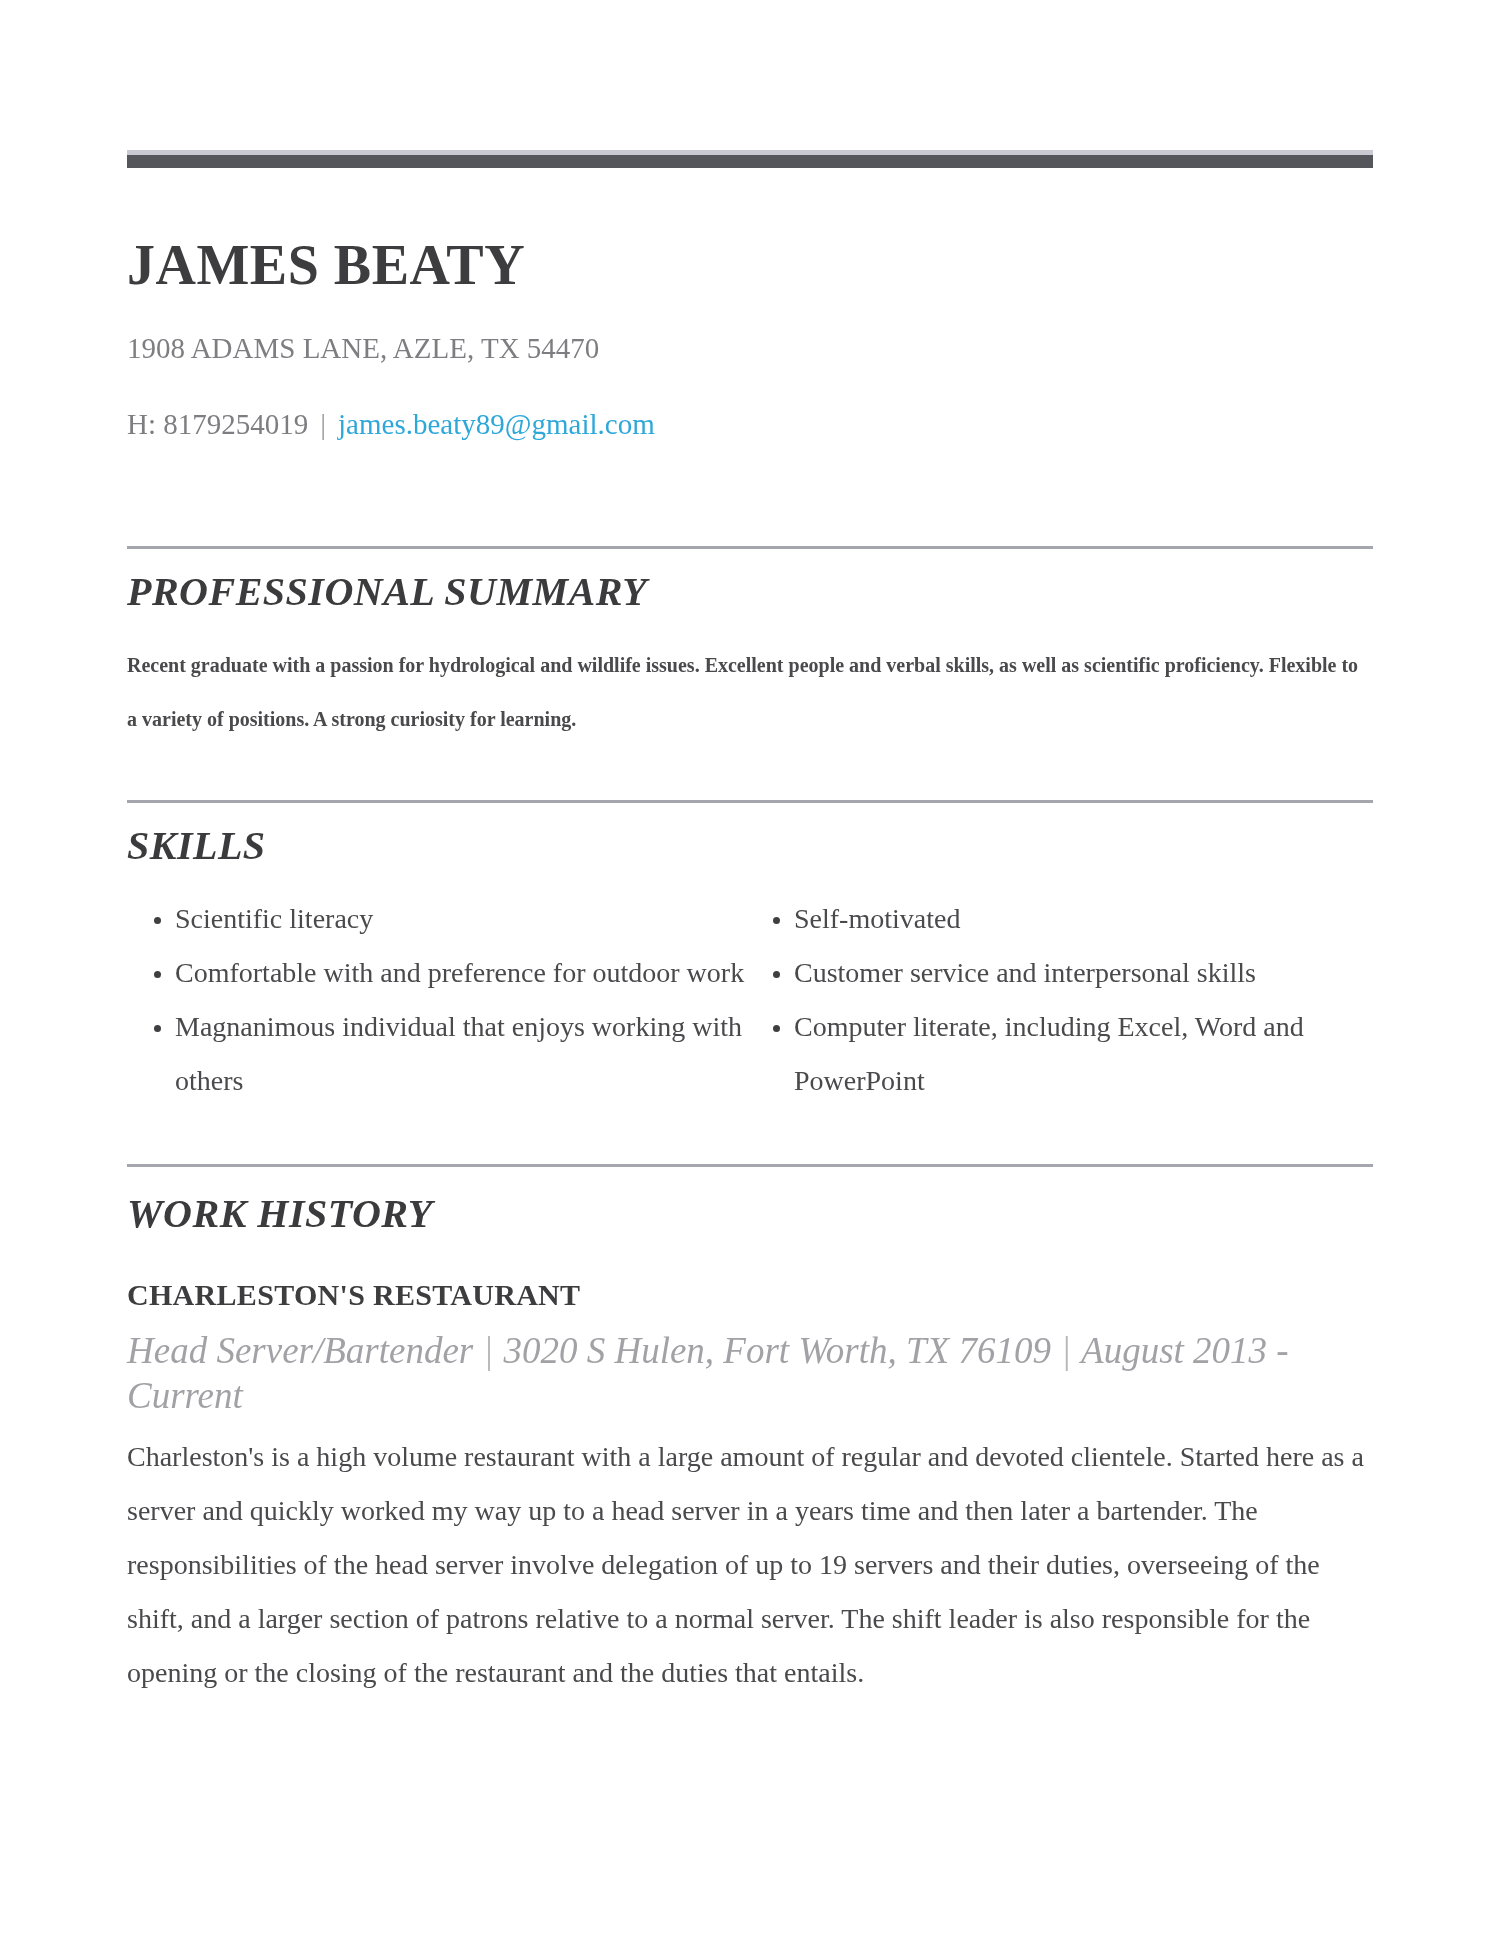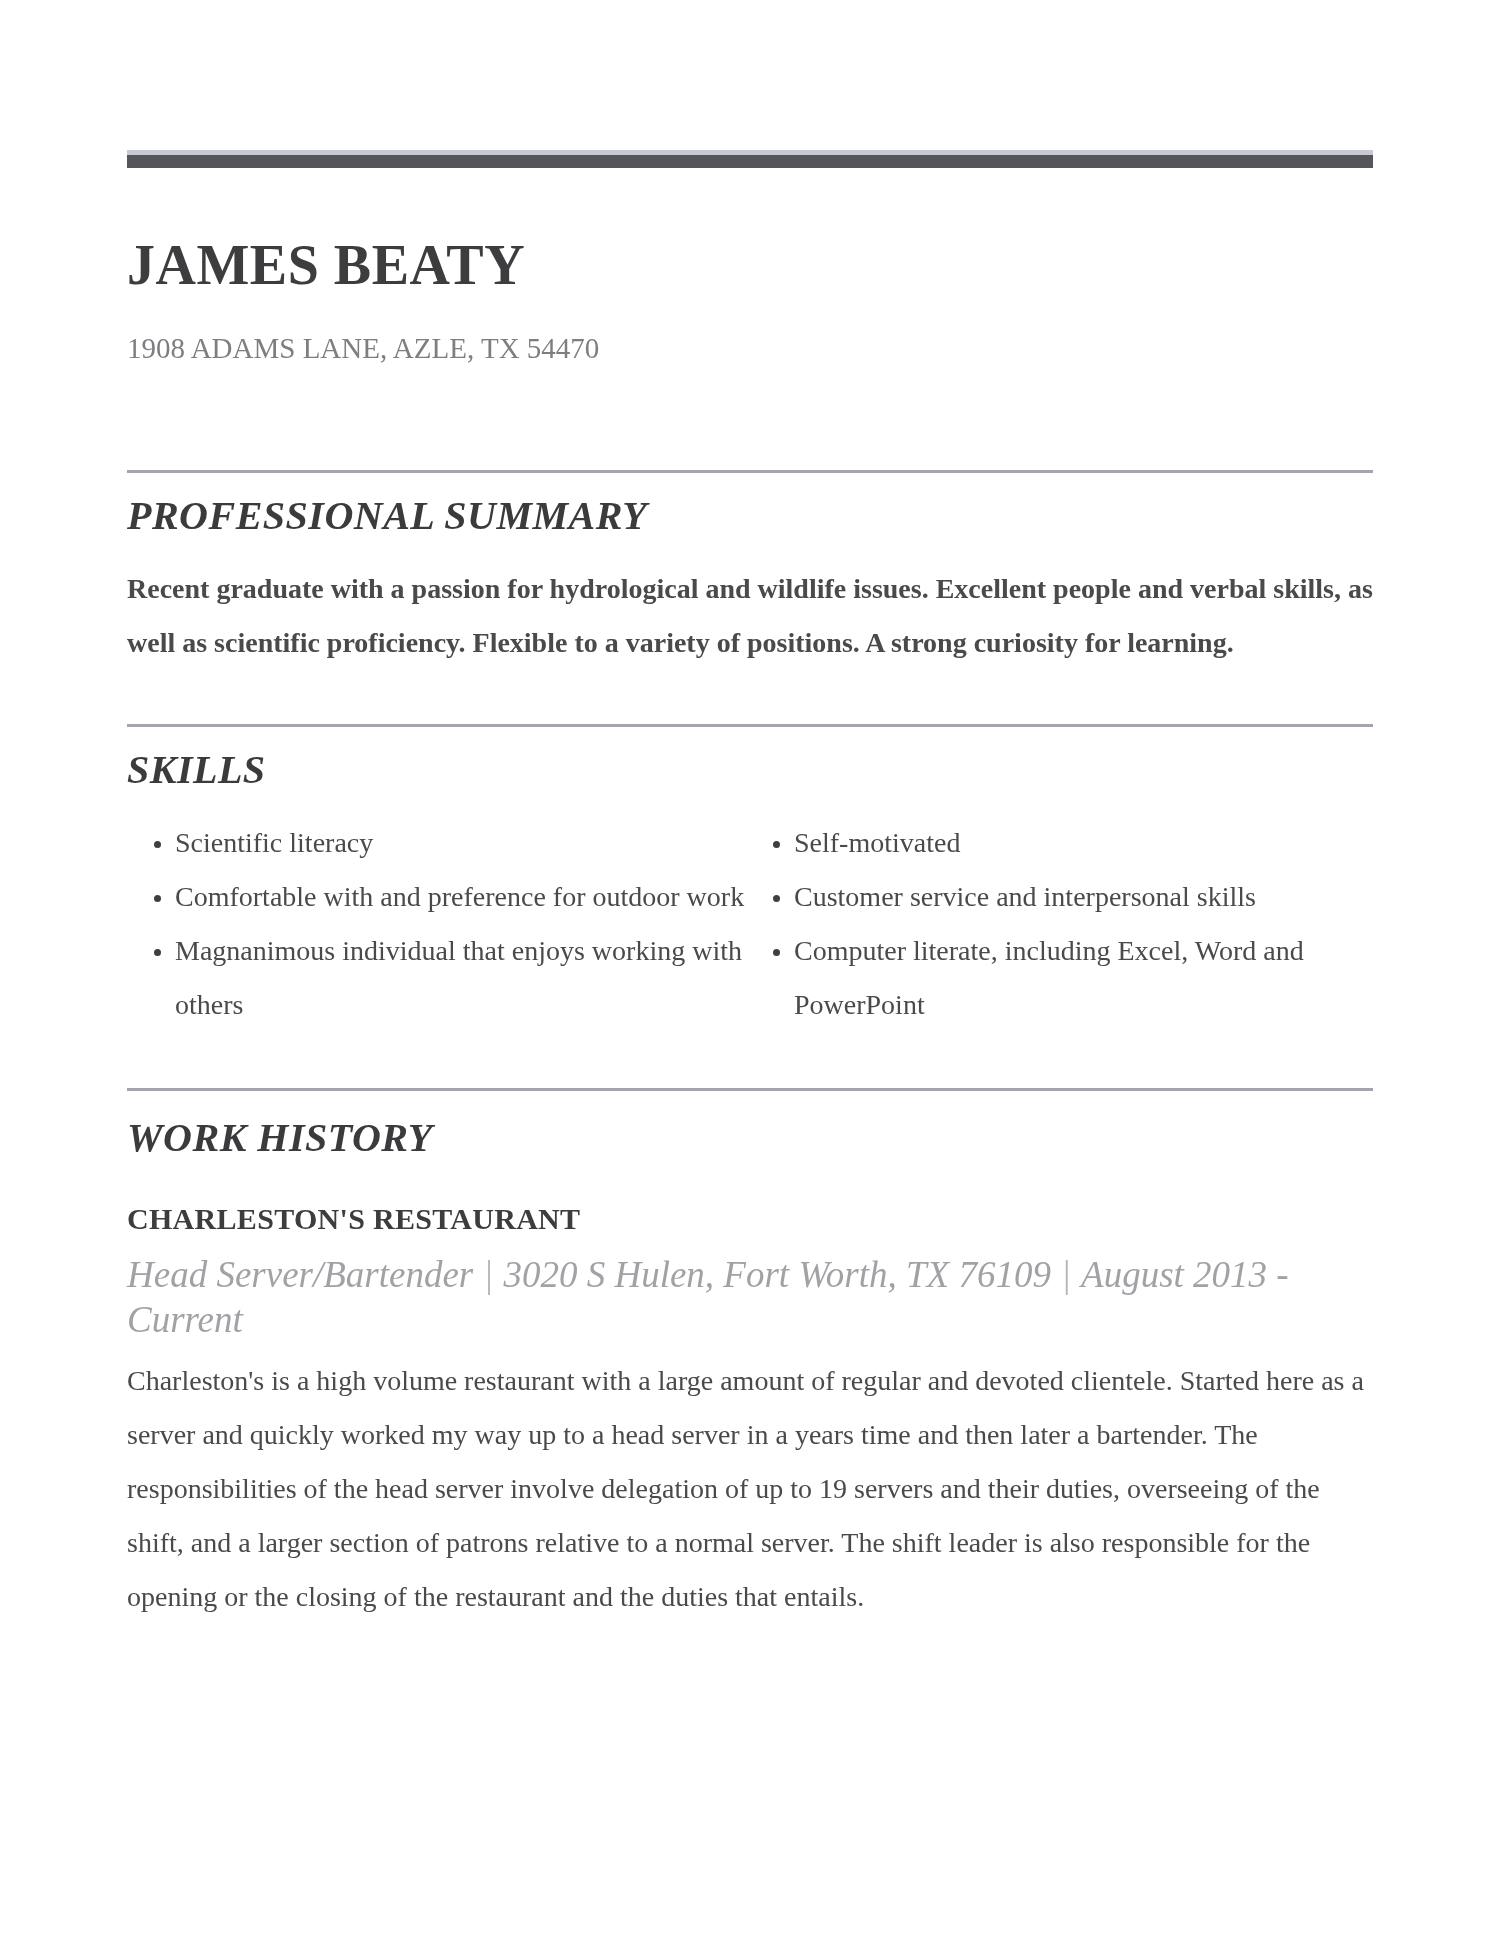--- a/index.html
+++ b/index.html
@@ -71,21 +71,21 @@
     font-style: italic;
     font-weight: 600;
     color: #3b3b3d;
     letter-spacing: 0.5px;
     line-height: 1.17;
   }
   .section-heading.work { margin-top: 24px; }
   
   .summary-text {
     margin: 22px 0 0 0;
-    font-size: 28px;
+    font-size: 20px;
     font-weight: 600;
     color: #4a4a4d;
     line-height: 54px;
   }
   
   .skills-cols {
     margin-top: 22px;
     display: flex;
   }
   .skills-col-left  { width: 640px; flex: 0 0 640px; }
@@ -134,20 +134,23 @@
 
 <div class="page">
   <div class="content">
 
     <div class="topbar"></div>
 
     <h1 class="name">JAMES BEATY</h1>
 
     <div class="address">1908 ADAMS LANE, AZLE, TX 54470</div>
 
+    <div class="contact">
+      <span>H: 8179254019</span><span class="sep">|</span><a class="email-link">james.beaty89@gmail.com</a>
+    </div>
 
     <div class="divider d1"></div>
 
     <h2 class="section-heading">PROFESSIONAL SUMMARY</h2>
     <p class="summary-text">Recent graduate with a passion for hydrological and wildlife issues. Excellent people and verbal skills, as well as scientific proficiency. Flexible to a variety of positions. A strong curiosity for learning.</p>
 
     <div class="divider d2"></div>
 
     <h2 class="section-heading">SKILLS</h2>
     <div class="skills-cols">

